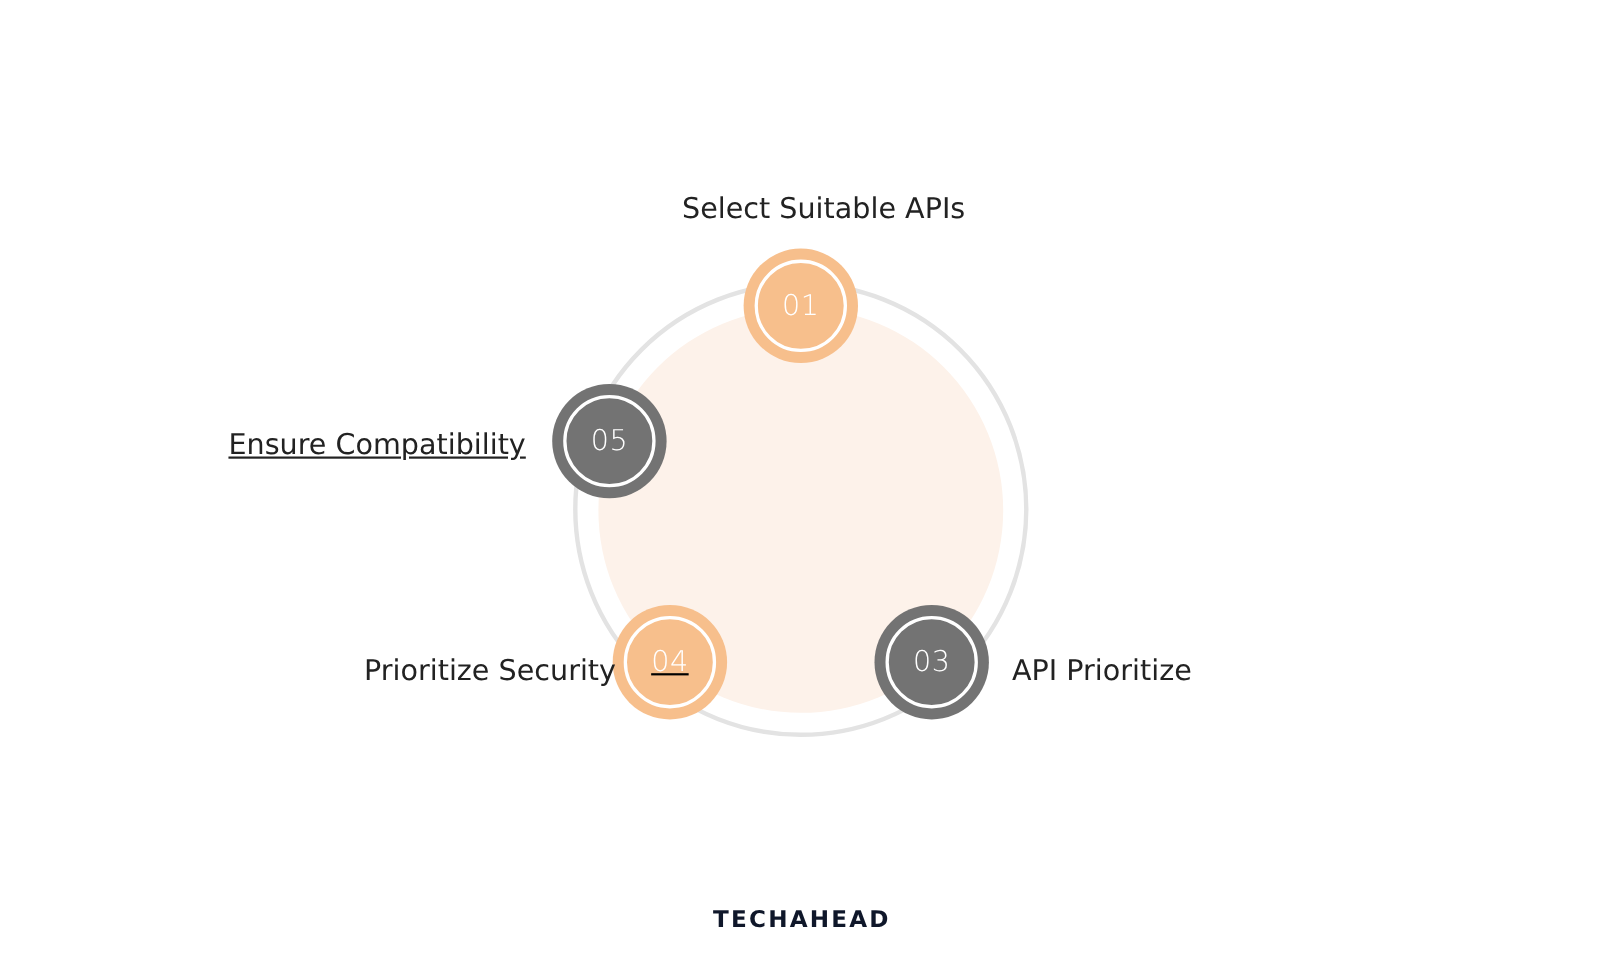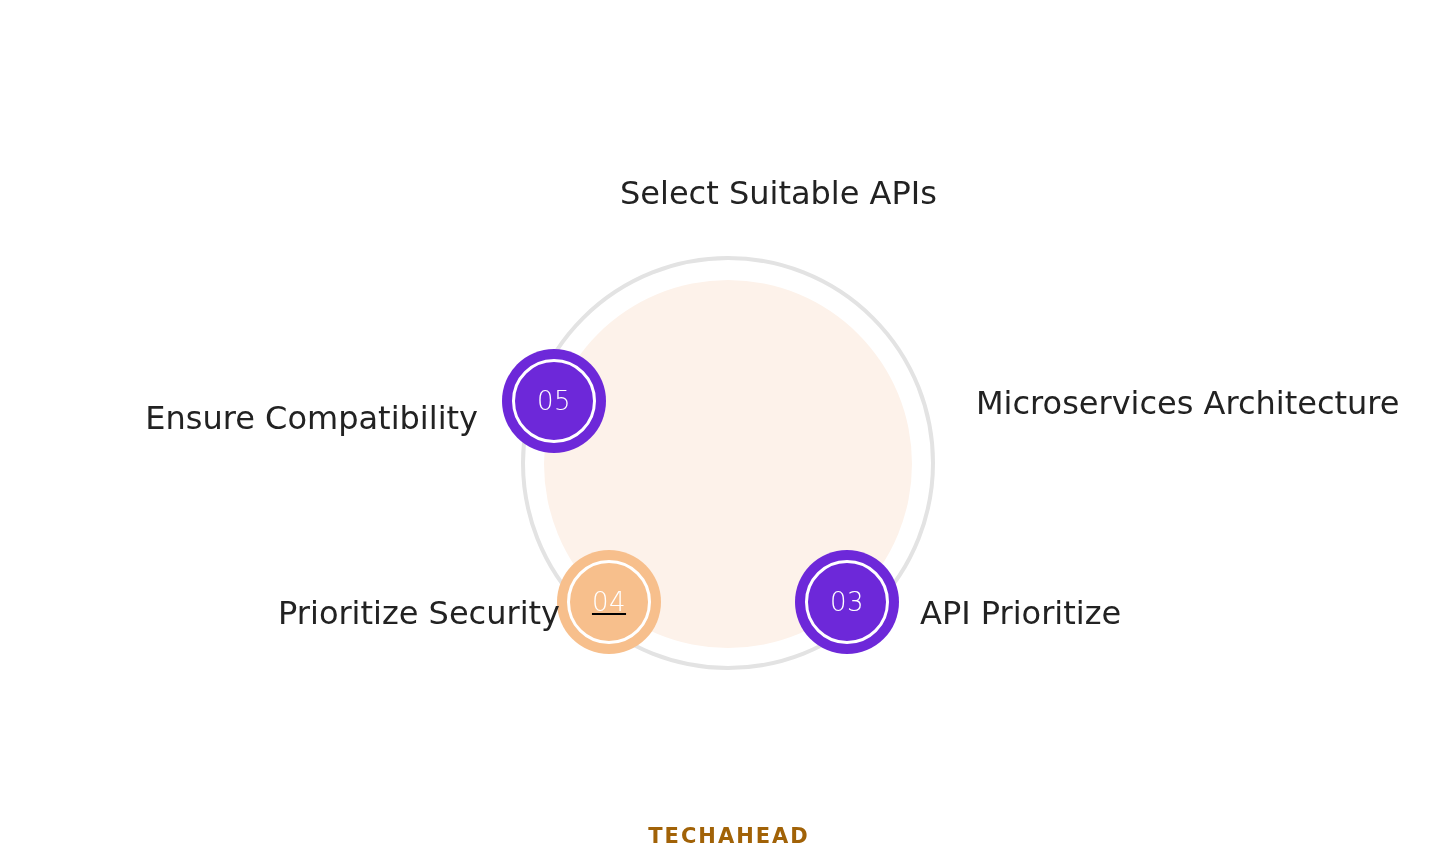--- a/index.html
+++ b/index.html
@@ -53,65 +53,68 @@
     }
     .node .num {
       position: relative;
       color: #ffffff;
       font-size: 26px;
       font-weight: 300;
       letter-spacing: 0.5px;
       font-family: "DejaVu Sans", "Liberation Sans", sans-serif;
     }
     .node.light { background: #f7bf8c; }
-    .node.dark { background: #6d28d9; }
+    .node.dark { background: #737373; }
 
     .label {
       position: absolute;
       color: #222222;
-      font-size: 32px;
+      font-size: 26px;
       font-family: "DejaVu Sans", "Liberation Sans", sans-serif;
       white-space: nowrap;
       line-height: 1;
     }
     .logo {
       position: absolute;
       left: 634px; top: 824px;
       width: 190px;
       text-align: center;
-      color: #a16207;
+      color: #0f172a;
       font-size: 21px;
       font-weight: bold;
       letter-spacing: 2px;
       font-family: "DejaVu Sans", "Liberation Sans", sans-serif;
     }
   </style>
 </head>
 <body>
 
 <div class="canvas">
   <div class="outer-ring"></div>
   <div class="inner-fill"></div>
 
+  <div class="node light" style="left:676px; top:226px;">
+    <div class="ring"></div>
+    <span class="num">01</span>
+  </div>
   <div class="label" style="left:620px; top:177px;">Select Suitable APIs</div>
 
-  <div class="label" style="left:976px; top:387px;">Microservices Architecture</div>
 
   <div class="node dark" style="left:795px; top:550px;">
     <div class="ring"></div>
     <span class="num">03</span>
   </div>
   <div class="label" style="left:920px; top:597px;">API Prioritize</div>
 
   <div class="node light" style="left:557px; top:550px;text-decoration:underline;">
     <div class="ring"></div>
     <span class="num">04</span>
   </div>
   <div class="label" style="right:896px; top:597px;">Prioritize Security</div>
 
   <div class="node dark" style="left:502px; top:349px;">
     <div class="ring"></div>
     <span class="num">05</span>
   </div>
-  <div class="label" style="right:978px; top:402px;">Ensure Compatibility</div>
+  <div class="label" style="right:978px; top:392px;text-decoration:underline;">Ensure Compatibility</div>
 
   <div class="logo">TECHAHEAD</div>
 </div>
 
 </body></html>

